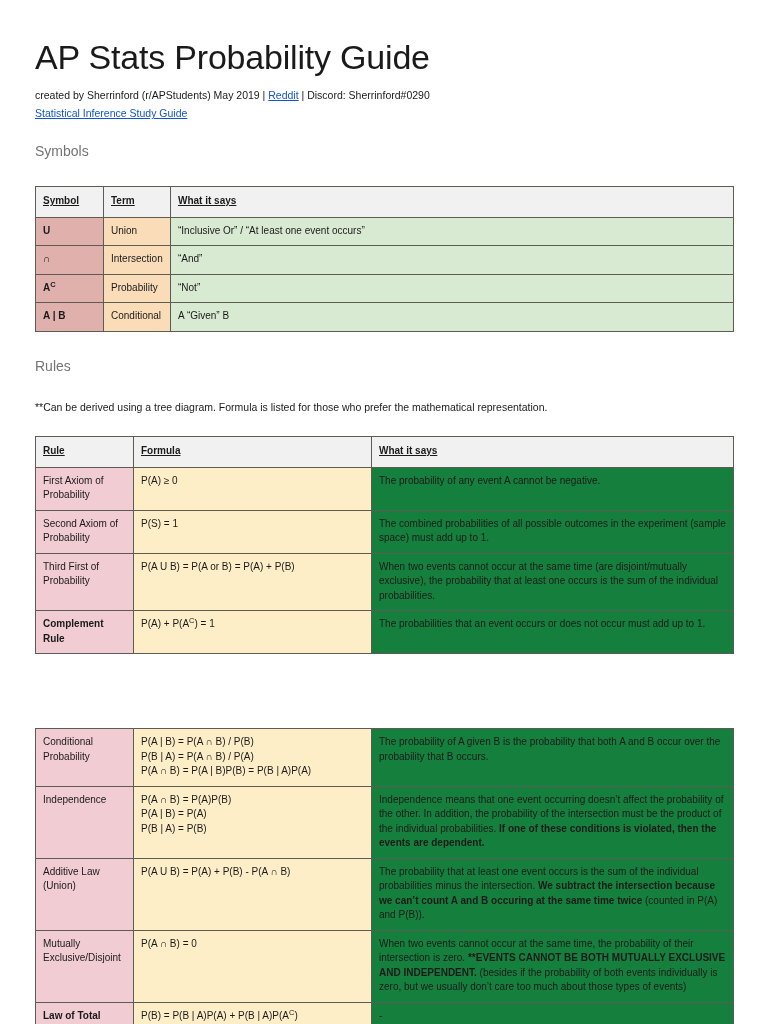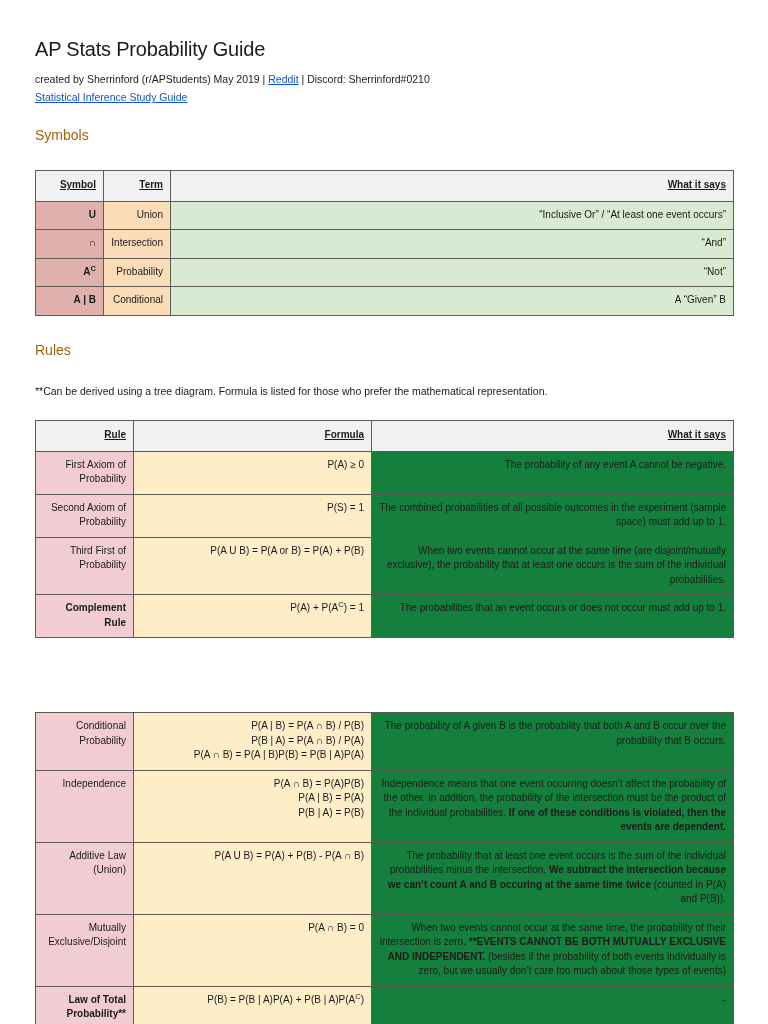--- a/index.html
+++ b/index.html
@@ -14,21 +14,21 @@
     position: relative;
     width: 768px;
     height: 1024px;
     padding: 30px 35px 0 35px;
     background: #ffffff;
     overflow: hidden;
   }
 
   
   h1.doc-title {
-    font-size: 20px;
+    font-size: 34px;
     font-weight: 400;
     color: #1a1a1a;
     margin: 8px 0 10px 0;
     letter-spacing: -0.2px;
     line-height: 1.15;
   }
   .byline {
     font-size: 10.5px;
     color: #1a1a1a;
     line-height: 1.55;
@@ -41,21 +41,21 @@
   .sublink {
     display: inline-block;
     font-size: 10.5px;
     margin-top: 1px;
   }
 
   
   h2.section {
     font-size: 14px;
     font-weight: 400;
-    color: #a16207;
+    color: #737373;
     margin: 0;
     line-height: 1.2;
   }
   .note {
     font-size: 10.5px;
     color: #1a1a1a;
     margin: 0;
     line-height: 1.5;
   }
 
@@ -65,21 +65,21 @@
     width: 698px;
     table-layout: fixed;
     border: 1.5px solid #4a4a42;
   }
   table.grid th, table.grid td {
     border: 1px solid #5c5c52;
     padding: 6px 7px 7px 7px;
     font-size: 10px;
     line-height: 1.45;
     vertical-align: top;
-    text-align: right;
+    text-align: left;
     color: #1a1a1a;
     word-wrap: break-word;
   }
   table.grid th {
     background: #f1f1f1;
     font-weight: 700;
     font-size: 10px;
     padding-top: 7px;
     padding-bottom: 8px;
   }
@@ -104,21 +104,21 @@
 </style>
 </head>
 <body>
 
 <div class="page">
 
   
   <h1 class="doc-title">AP Stats Probability Guide</h1>
 
   <p class="byline">
-    <span>created by Sherrinford (r/APStudents) May 2019 | </span><a href="#">Reddit</a><span> | Discord: Sherrinford#0210</span>
+    <span>created by Sherrinford (r/APStudents) May 2019 | </span><a href="#">Reddit</a><span> | Discord: Sherrinford#0290</span>
   </p>
   <a href="#" class="sublink">Statistical Inference Study Guide</a>
 
   <div class="sp-22"></div>
 
   
   <h2 class="section">Symbols</h2>
 
   <div class="sp-26"></div>
 

